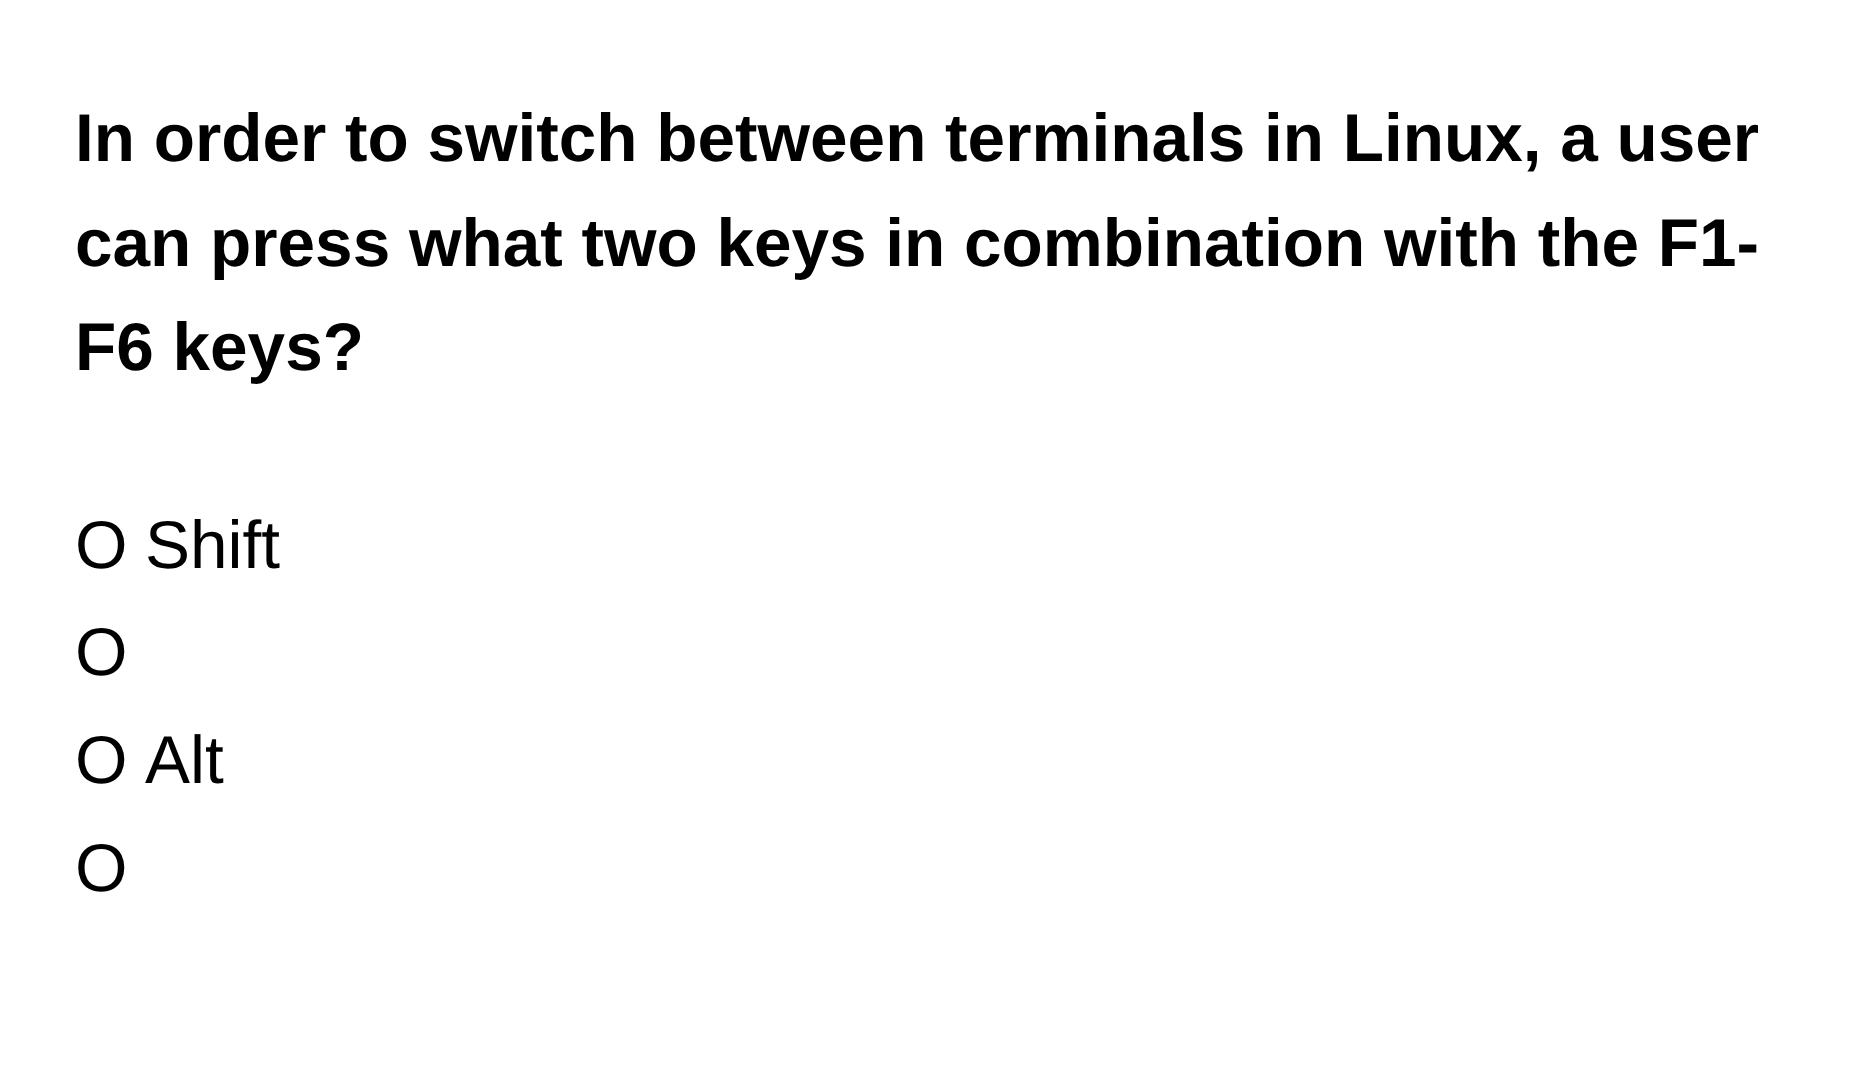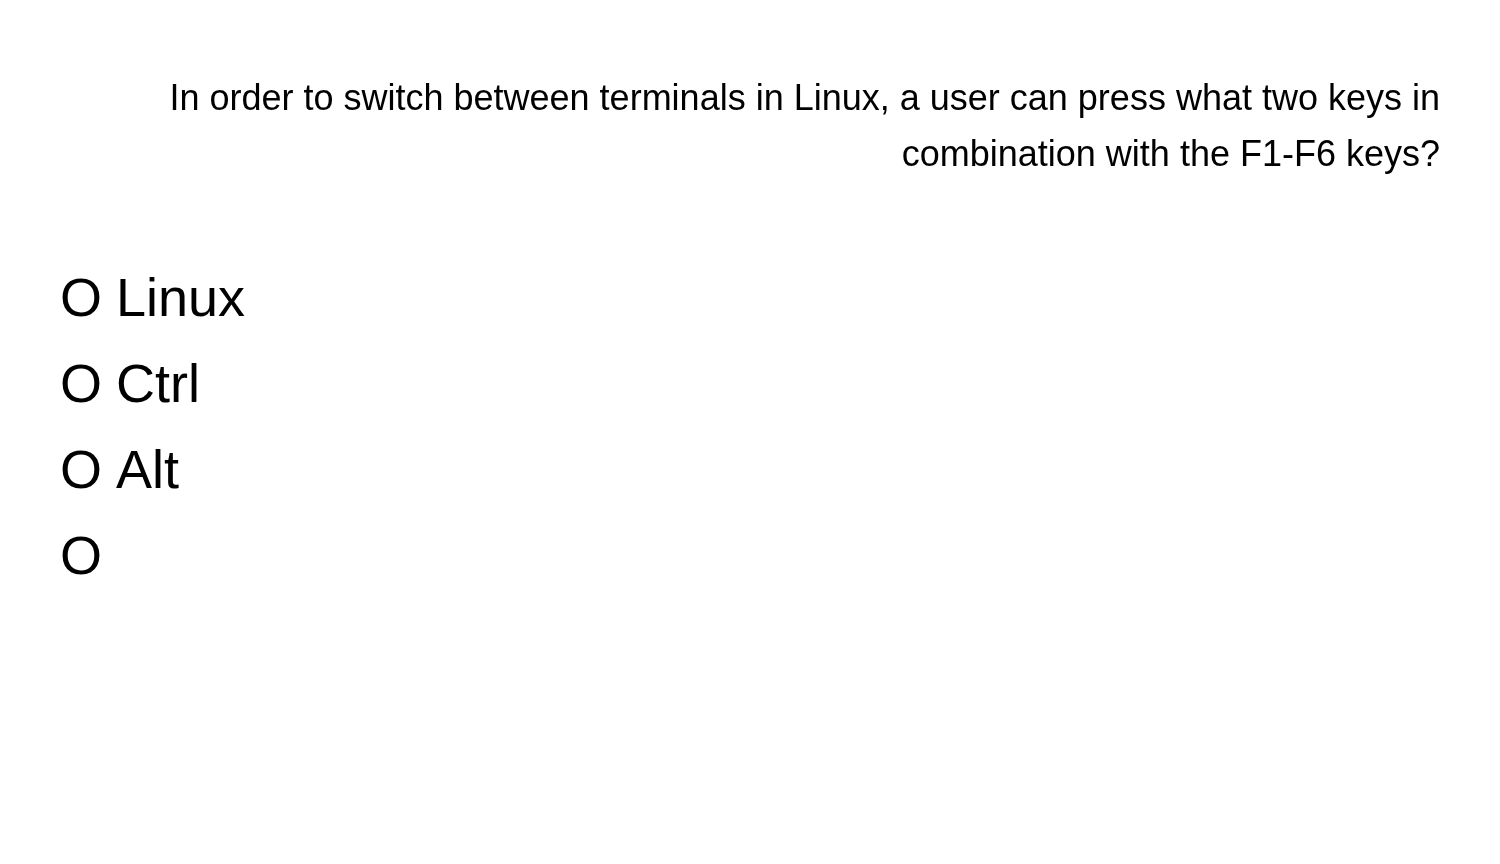--- a/index.html
+++ b/index.html
@@ -9,25 +9,24 @@
     }
     body {
       width: 1500px;
       height: 864px;
       background: #ffffff;
       font-family: -apple-system, BlinkMacSystemFont, "Segoe UI", Helvetica, Arial, sans-serif;
       color: #000000;
       padding: 70px 60px;
     }
     .question {
-      font-size: 36px;
+      font-size: 54px;
       line-height: 1.55;
-      font-weight: 400;
+      font-weight: 700;
       margin-bottom: 80px;
-      text-align: right;
     }
     .options {
       display: flex;
       flex-direction: column;
       gap: 16px;
     }
     .option {
       display: flex;
       align-items: center;
       font-size: 54px;
@@ -39,25 +38,24 @@
     }
   </style>
 </head>
 <body>
 
 <div class="question">In order to switch between terminals in Linux, a user can press what two keys in combination with the F1-F6 keys?</div>
 
 <div class="options">
   <div class="option">
     <span class="option-marker">O</span>
-    <span>Linux</span>
+    <span>Shift</span>
   </div>
   <div class="option">
     <span class="option-marker">O</span>
-    <span>Ctrl</span>
   </div>
   <div class="option">
     <span class="option-marker">O</span>
     <span>Alt</span>
   </div>
   <div class="option">
     <span class="option-marker">O</span>
   </div>
 </div>
 

